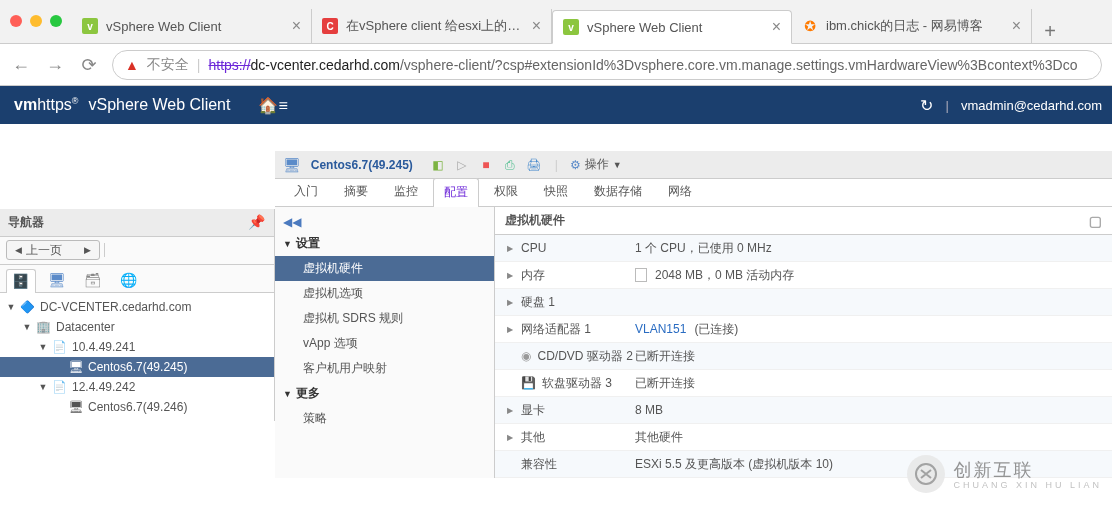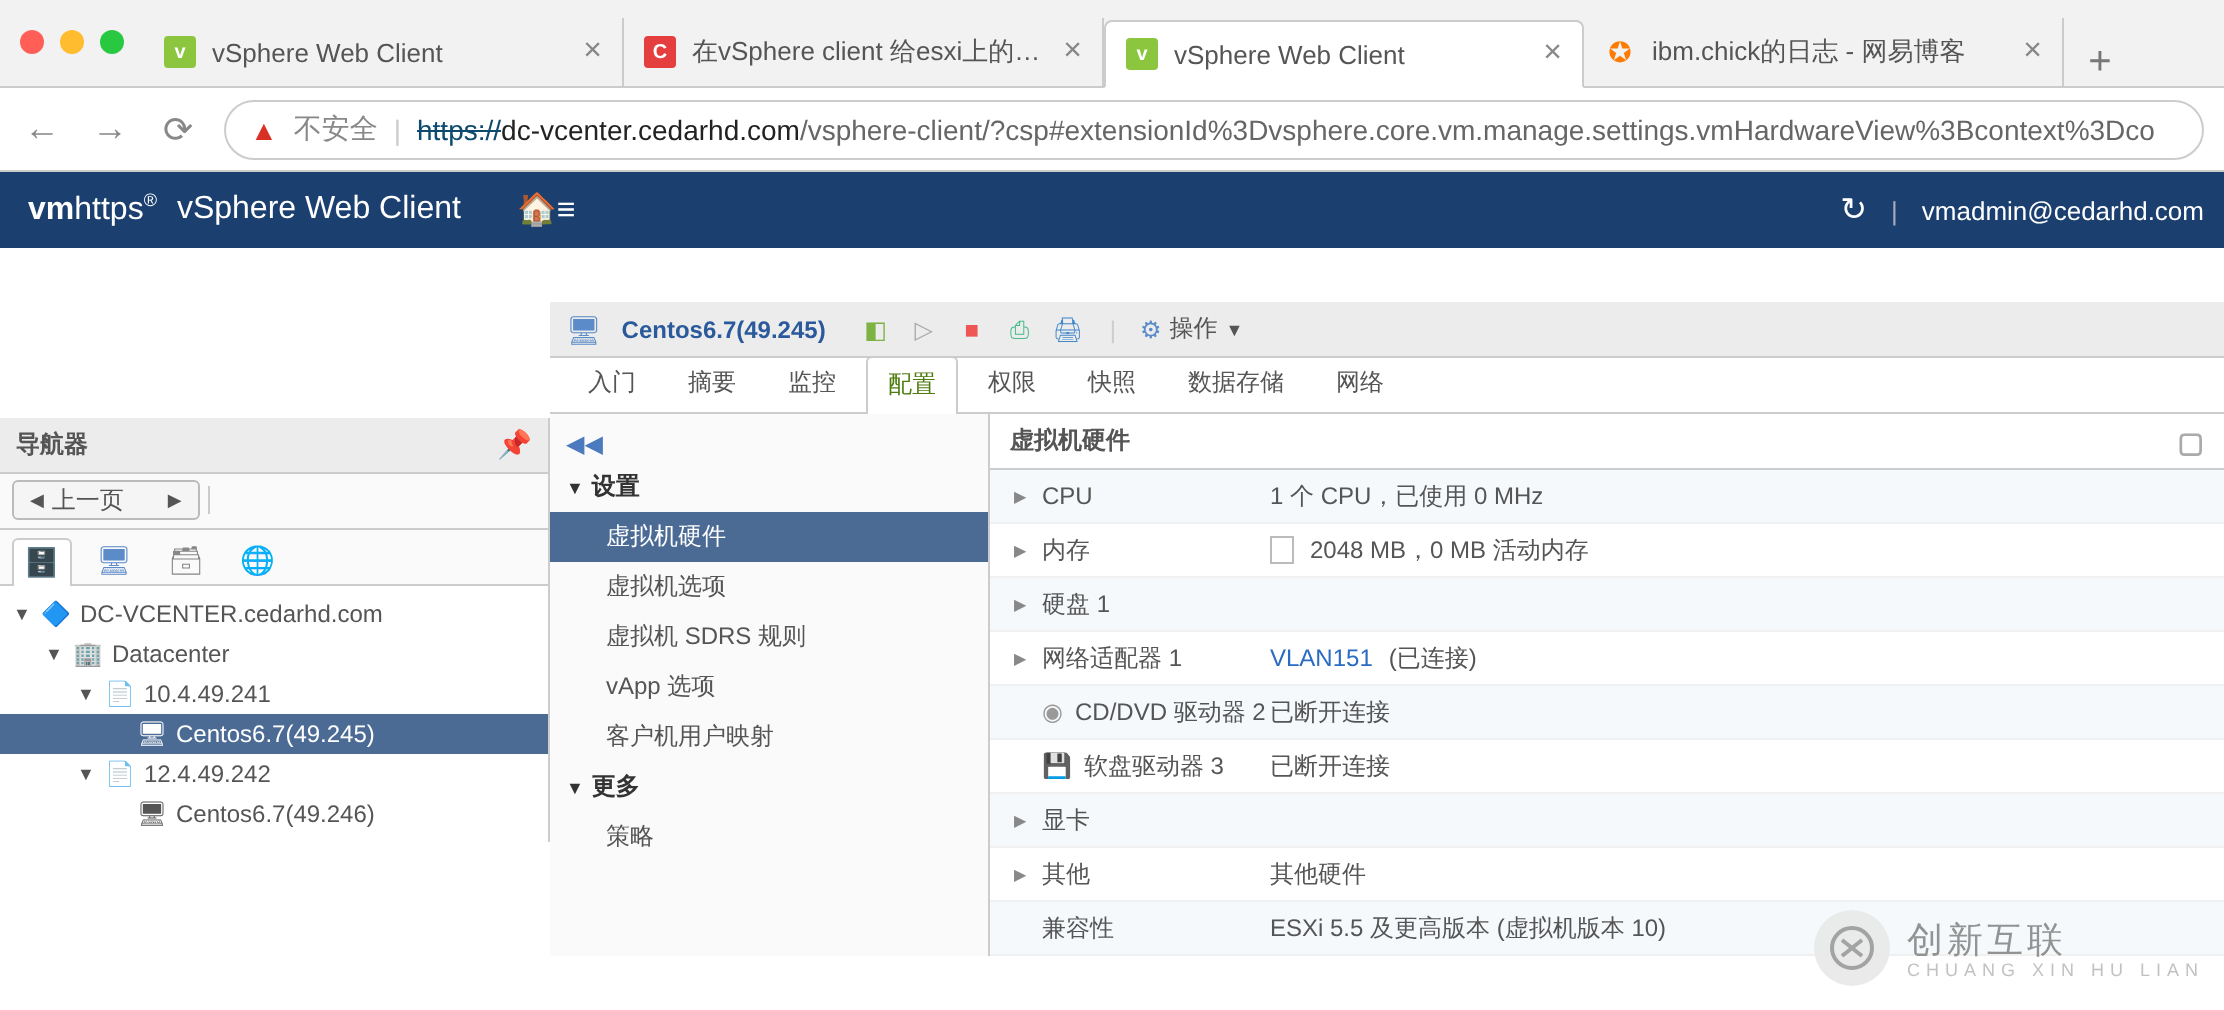--- a/index.html
+++ b/index.html
@@ -21,21 +21,21 @@
   .tab .close{color:#888;font-size:16px;line-height:1;}
   .newtab{width:36px;display:flex;align-items:center;justify-content:center;color:#777;font-size:20px;}
 
   
   .url-row{height:42px;border-bottom:1px solid #ccc;display:flex;align-items:center;padding:0 10px;gap:12px;background:#fff;}
   .nav-icon{color:#888;font-size:18px;width:22px;text-align:center;}
   .url-box{flex:1;display:flex;align-items:center;border:1px solid #ccc;border-radius:20px;height:30px;padding:0 12px;font-size:14px;color:#666;gap:8px;overflow:hidden;}
   .url-box .warn{color:#d93025;}
   .url-box .insecure{color:#888;}
   .url-text{white-space:nowrap;}
-  .url-text .strike{text-decoration:line-through;color:#0c4a6e;}
+  .url-text .strike{text-decoration:line-through;color:#6d28d9;}
   .url-text .domain{color:#222;}
 
   
   .vsphere-banner{height:38px;background:#1b3f6e;color:#fff;display:flex;align-items:center;padding:0 14px;font-size:16px;gap:10px;position:relative;}
   .vsphere-banner .vm{font-weight:300;}
   .vsphere-banner .vm b{font-weight:bold;}
   .vsphere-banner .home{margin-left:18px;font-size:16px;}
   .vsphere-banner .right{position:absolute;right:10px;display:flex;align-items:center;gap:12px;font-size:13px;}
   .vsphere-banner .refresh{font-size:16px;}
 
@@ -63,21 +63,21 @@
 
   
   .main{flex:1;display:flex;flex-direction:column;background:#fff;}
   .obj-header{height:28px;background:#ececec;border-bottom:1px solid #ccc;display:flex;align-items:center;padding:0 8px;gap:10px;}
   .obj-header .name{color:#2a5a9c;font-weight:bold;}
   .obj-header .icon{font-size:14px;}
   .icon-group{display:flex;gap:6px;align-items:center;margin-left:6px;}
   .ico-btn{width:18px;height:18px;display:flex;align-items:center;justify-content:center;color:#4b6b95;}
   .obj-tabs{height:28px;display:flex;align-items:flex-end;padding:0 8px;gap:4px;border-bottom:1px solid #ccc;}
   .obj-tab{padding:5px 10px 6px;color:#555;border:1px solid transparent;border-bottom:none;}
-  .obj-tab.active{background:#fff;border-color:#ccc;border-radius:3px 3px 0 0;margin-bottom:-1px;color:#4d7c0f;}
+  .obj-tab.active{background:#fff;border-color:#ccc;border-radius:3px 3px 0 0;margin-bottom:-1px;color:#6d28d9;}
 
   .main-body{flex:1;display:flex;overflow:hidden;}
   .settings-side{width:220px;border-right:1px solid #ccc;background:#fafafa;padding:6px 0;}
   .settings-side .collapse{color:#4b7abf;font-size:12px;padding:2px 8px;}
   .sec-head{display:flex;align-items:center;gap:4px;padding:4px 8px;color:#333;font-weight:bold;font-size:12px;}
   .sec-head .caret{font-size:9px;}
   .sec-item{padding:4px 8px 4px 28px;color:#555;}
   .sec-item.active{background:#4b6b95;color:#fff;}
 
   .hw-panel{flex:1;display:flex;flex-direction:column;}
@@ -331,20 +331,23 @@
               </div>
             <div class="hw-val">
                 <span>已断开连接</span>
               </div>
           </div>
           <div class="hw-row alt">
             <div class="hw-label">
                 <span class="exp">▶</span>
                 <span>显卡</span>
               </div>
+            <div class="hw-val">
+                <span>8 MB</span>
+              </div>
           </div>
           <div class="hw-row">
             <div class="hw-label">
                 <span class="exp">▶</span>
                 <span>其他</span>
               </div>
             <div class="hw-val">
                 <span>其他硬件</span>
               </div>
           </div>

